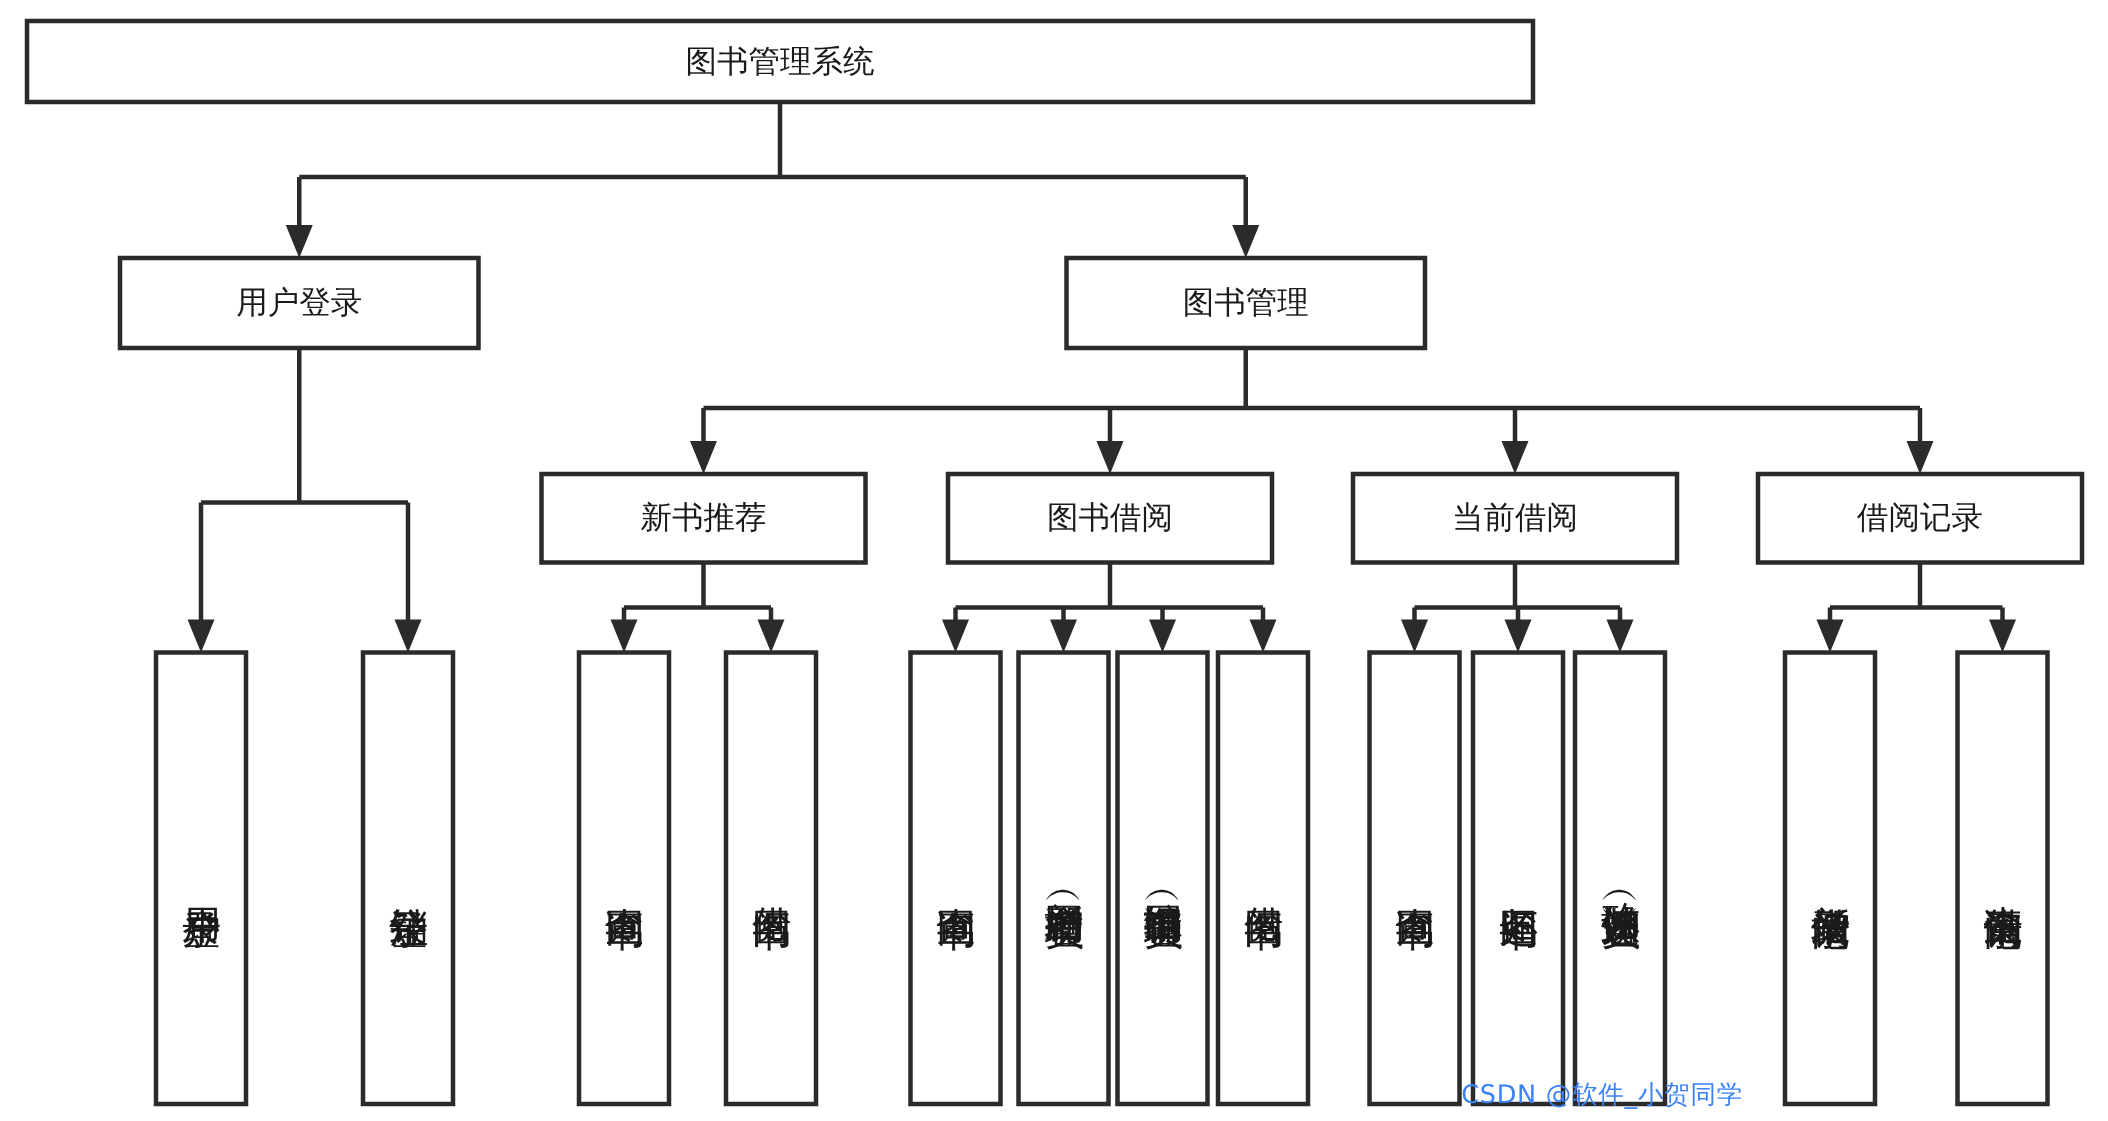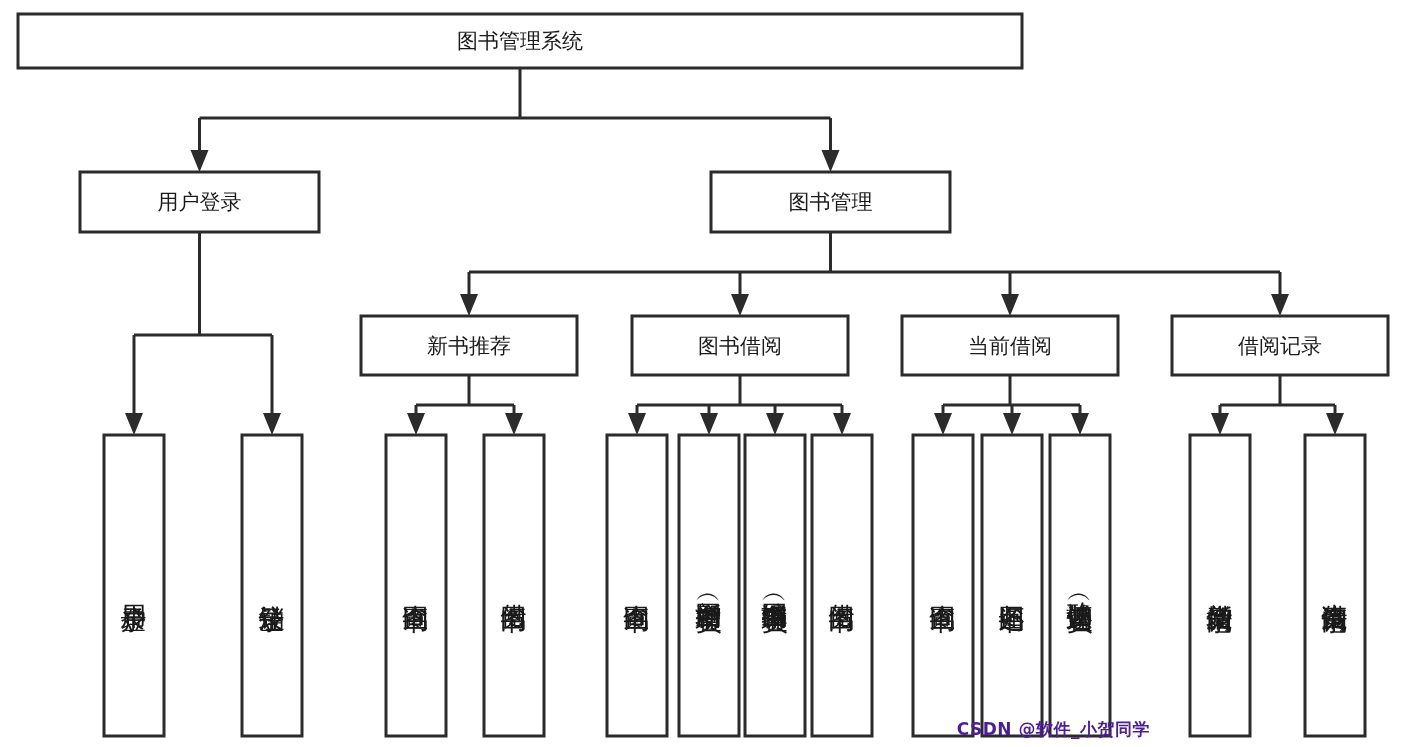--- a/index.html
+++ b/index.html
@@ -12,20 +12,21 @@
     width: 1405px;
     height: 747px;
     overflow: hidden;
     font-family: "DejaVu Sans", "Liberation Sans", sans-serif;
   }
   #diagram-root {
     position: relative;
     width: 1164px;
     height: 747px;
     background: #ffffff;
+    padding-left: 12px;
   }
   svg.diagram-canvas {
     position: absolute;
     left: 0;
     top: 0;
     width: 1405px;
     height: 747px;
     display: block;
   }
   .node-box {
@@ -64,24 +65,23 @@
     letter-spacing: 1px;
     white-space: nowrap;
     pointer-events: none;
   }
   .watermark {
     position: absolute;
     right: 14px;
     bottom: 6px;
     font-family: "DejaVu Sans", "Liberation Sans", sans-serif;
     font-size: 17px;
-    color: #4c1d95;
+    color: #3b82f6;
     letter-spacing: 0.5px;
     user-select: none;
-    font-weight: bold;
   }
 </style>
 </head>
 <body>
 
 <div id="diagram-root">
   <svg class="diagram-canvas" id="svg-canvas" viewBox="0 0 1405 747" xmlns="http://www.w3.org/2000/svg">
     <defs></defs>
     <g id="layer-connectors">
         <g>

